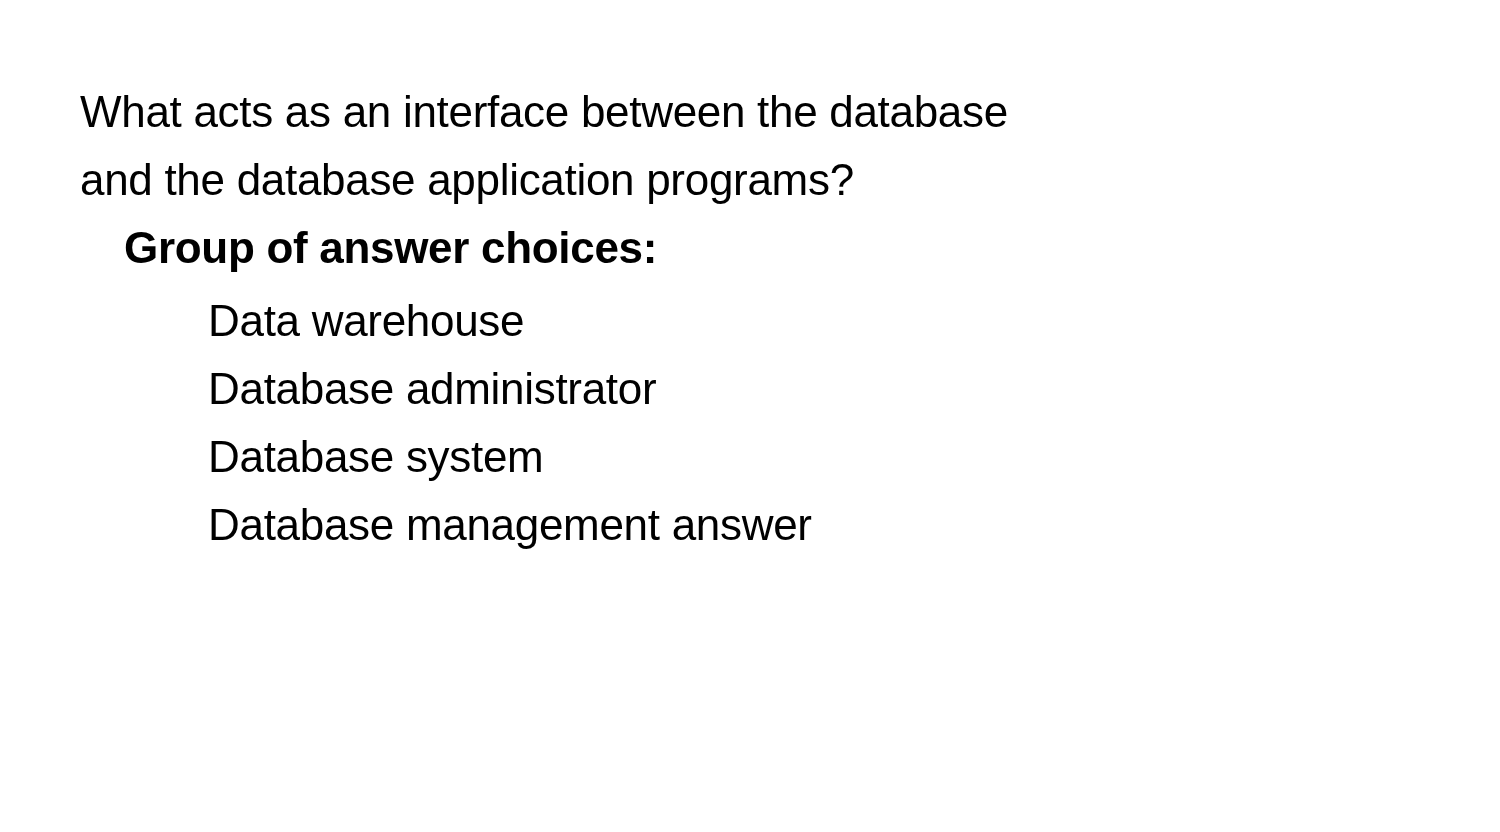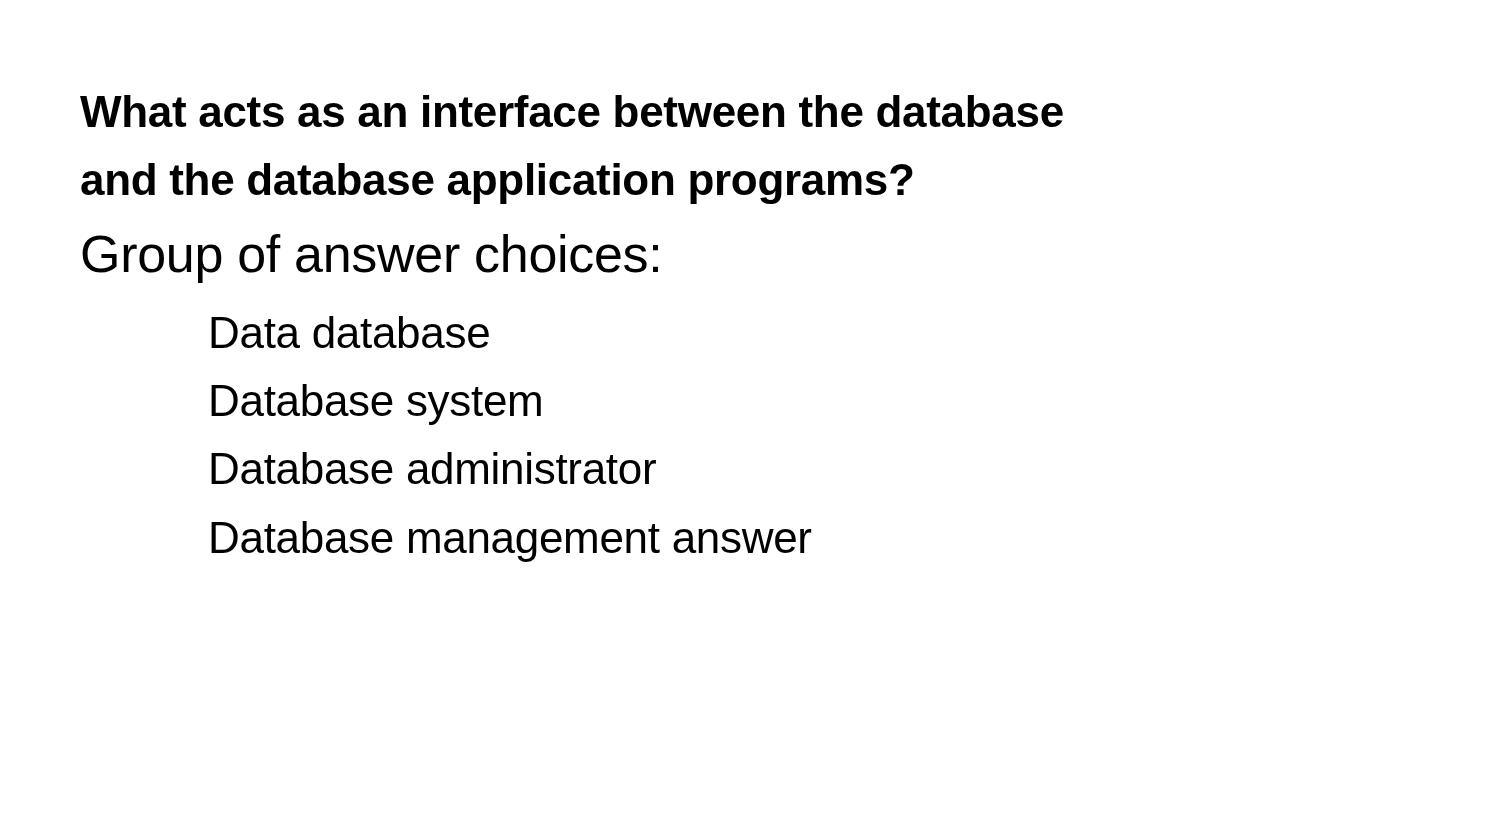--- a/index.html
+++ b/index.html
@@ -12,44 +12,45 @@
     height: 832px;
     background: #ffffff;
     font-family: -apple-system, BlinkMacSystemFont, "Segoe UI", Helvetica, Arial, sans-serif;
     color: #000000;
     padding-top: 78px;
     padding-left: 80px;
   }
   .question-line {
     font-size: 44px;
     line-height: 1.55;
-    font-weight: 700;
+    font-weight: 400;
     letter-spacing: -0.3px;
   }
   .choices-heading {
-    font-size: 52px;
+    font-size: 44px;
     line-height: 1.55;
-    font-weight: 400;
+    font-weight: 700;
     letter-spacing: -0.3px;
+    margin-left: 44px;
   }
   .choices-list {
     margin-top: 4px;
     padding-left: 128px;
   }
   .choice-item {
     font-size: 44px;
     line-height: 1.55;
     font-weight: 400;
     letter-spacing: -0.3px;
   }
 </style>
 </head>
 <body>
 
 <div class="question-line">What acts as an interface between the database</div>
 <div class="question-line">and the database application programs?</div>
 <div class="choices-heading">Group of answer choices:</div>
 <div class="choices-list">
-  <div class="choice-item">Data database</div>
+  <div class="choice-item">Data warehouse</div>
+  <div class="choice-item">Database administrator</div>
   <div class="choice-item">Database system</div>
-  <div class="choice-item">Database administrator</div>
   <div class="choice-item">Database management answer</div>
 </div>
 
 </body></html>

